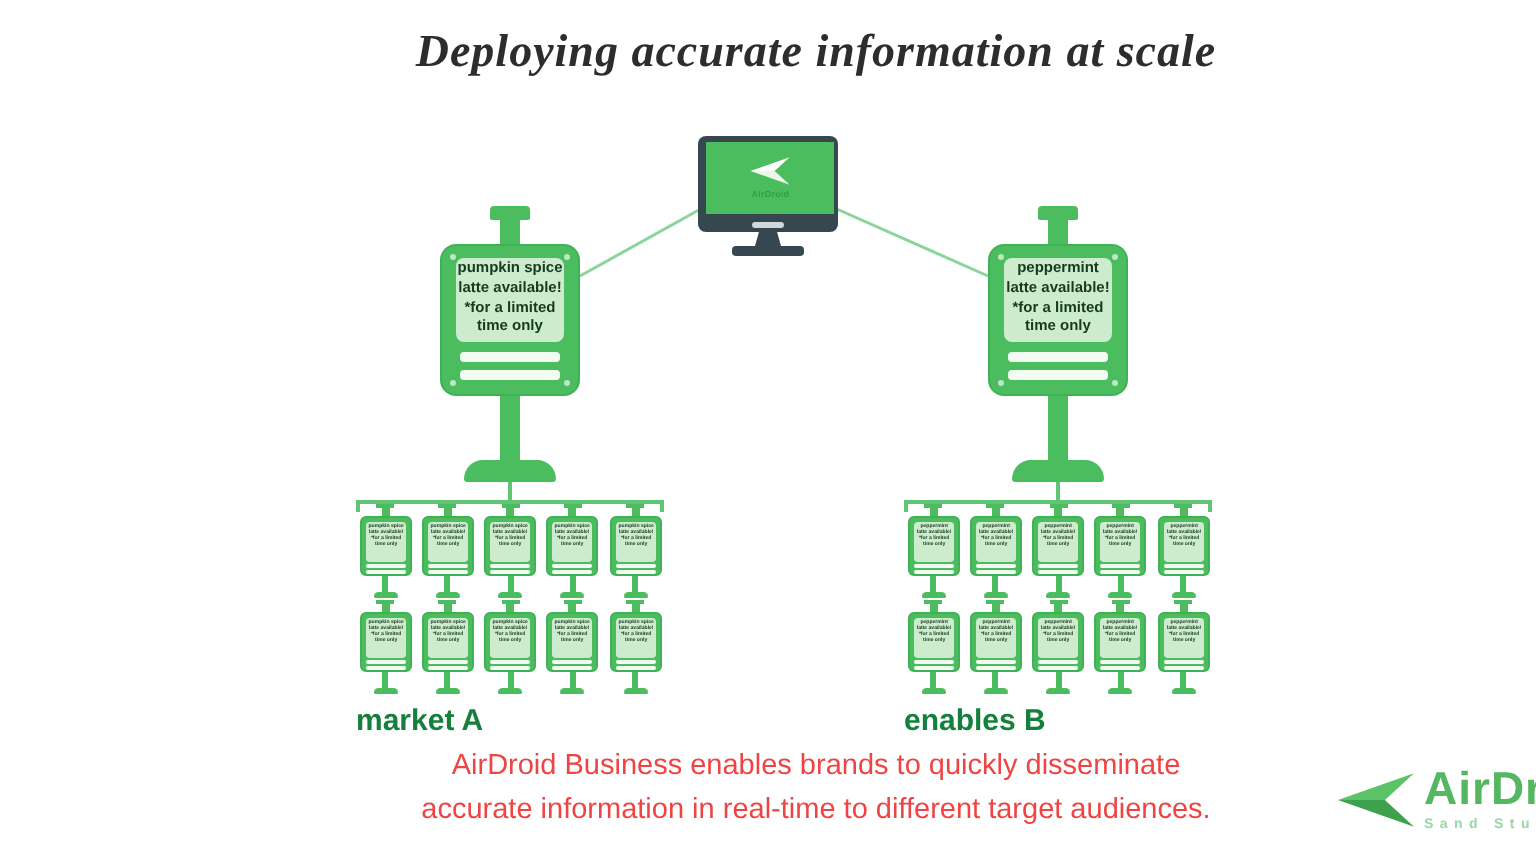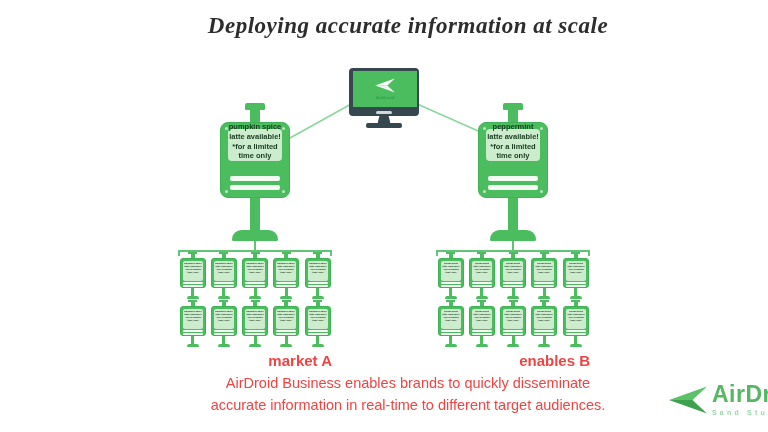--- a/index.html
+++ b/index.html
@@ -29,22 +29,22 @@
     clip-path:polygon(15% 0,85% 0,100% 100%,0 100%);}
   .m-base{position:absolute;top:55px;left:50%;transform:translateX(-50%);width:36px;height:5px;background:var(--dark);border-radius:2px;}
   
   .market-group{position:absolute;top:100px;width:154px;height:275px;}
   .cx{left:50%;transform:translateX(-50%);position:absolute;background:var(--green);}
   .mount-cap{top:3px;width:20px;height:7px;border-radius:2px 2px 1px 1px;}
   .mount-stem{top:10px;width:10px;height:13px;}
   .sign-body{top:22px;width:70px;height:76px;border-radius:8px;border:1px solid #41b157;box-sizing:border-box;}
   .dot{position:absolute;width:3px;height:3px;border-radius:50%;background:#b9e8c2;}
   .dot.tl{left:4px;top:4px;} .dot.tr{right:4px;top:4px;} .dot.bl{left:4px;bottom:4px;} .dot.br{right:4px;bottom:4px;}
-  .sign-panel{position:absolute;left:7px;top:6px;width:54px;height:32px;background:var(--panel);border-radius:4px;
-    display:flex;align-items:flex-end;justify-content:center;}
+  .sign-panel{position:absolute;left:7px;top:6px;width:54px;height:42px;background:var(--panel);border-radius:4px;
+    display:flex;align-items:flex-start;justify-content:center;}
   .sign-text{font-size:7.5px;font-weight:bold;color:#163a1e;white-space:pre-line;text-align:center;line-height:1.3;}
   .sign-bar{position:absolute;left:9px;width:50px;height:5px;background:#f2fcf3;border-radius:2px;}
   .sign-bar.b1{top:53px;} .sign-bar.b2{top:62px;}
   .sign-pole{top:98px;width:10px;height:34px;}
   .sign-base{top:130px;width:46px;height:11px;border-radius:12px 12px 2px 2px;}
   .v-connector{top:141px;width:2px;height:9px;background:var(--line2);}
   .bracket{position:absolute;top:150px;left:0;right:0;height:6px;box-sizing:border-box;
     border-top:2px solid var(--line2);border-left:2px solid var(--line2);border-right:2px solid var(--line2);}
   .mini-grid{position:absolute;top:152px;left:1px;right:1px;}
   .mini-row{display:flex;justify-content:space-between;margin-bottom:1px;}
@@ -53,21 +53,21 @@
   .mini-stem{width:4px;height:4px;background:var(--green);}
   .mini-body{width:26px;height:30px;background:var(--green);border-radius:3px;position:relative;
     border:1px solid #41b157;box-sizing:border-box;}
   .mini-panel{position:absolute;left:2px;top:2px;width:20px;height:20px;background:var(--panel);border-radius:2px;overflow:hidden;}
   .mini-text{width:48px;font-size:6px;font-weight:bold;color:#173a1f;transform:scale(.42);transform-origin:top left;
     white-space:pre-line;text-align:center;line-height:1.15;margin-top:1px;}
   .mini-bar{position:absolute;left:2px;width:20px;height:2px;background:#f2fcf3;border-radius:1px;top:23px;}
   .mini-bar.mini-bar2{top:26px;}
   .mini-pole{width:3px;height:8px;background:var(--green);}
   .mini-base{width:12px;height:3px;background:var(--green);border-radius:3px 3px 1px 1px;}
-  .market-label{position:absolute;top:252px;left:0;right:0;text-align:right;font-weight:bold;font-size:15px;color:#ef4444;}
+  .market-label{position:absolute;top:252px;left:0;right:0;text-align:left;font-weight:bold;font-size:15px;color:#15803d;}
   
   .description{position:absolute;top:372px;left:0;right:0;margin:0;text-align:center;
     font-size:14.5px;line-height:1.55;color:#ef4444;white-space:pre-line;}
   .logo{position:absolute;right:8px;top:383px;display:flex;align-items:center;gap:5px;}
   .logo-text{display:flex;flex-direction:column;}
   .logo-name{font-size:23px;font-weight:bold;color:#56b763;letter-spacing:.5px;line-height:1;}
   .logo-sub{font-size:7px;letter-spacing:3.2px;color:#9ad7a6;margin-top:3px;font-weight:bold;}
 </style>
 </head>
 <body>
@@ -279,21 +279,21 @@
               <div class="mini-bar mini-bar2"></div>
             </div>
             <div class="mini-pole"></div>
             <div class="mini-base"></div>
           </div>
         </div>
       </div>
     <div class="market-label">market A</div>
   </div>
 
-  <div class="market-group" id="market-b" style="left:436px">
+  <div class="market-group" id="market-b" style="left:452px">
     <div class="cx mount-cap"></div>
     <div class="cx mount-stem"></div>
     <div class="cx sign-body">
       <div class="dot tl"></div>
       <div class="dot tr"></div>
       <div class="dot bl"></div>
       <div class="dot br"></div>
       <div class="sign-panel">
         <div class="sign-text">peppermint
 latte available!

